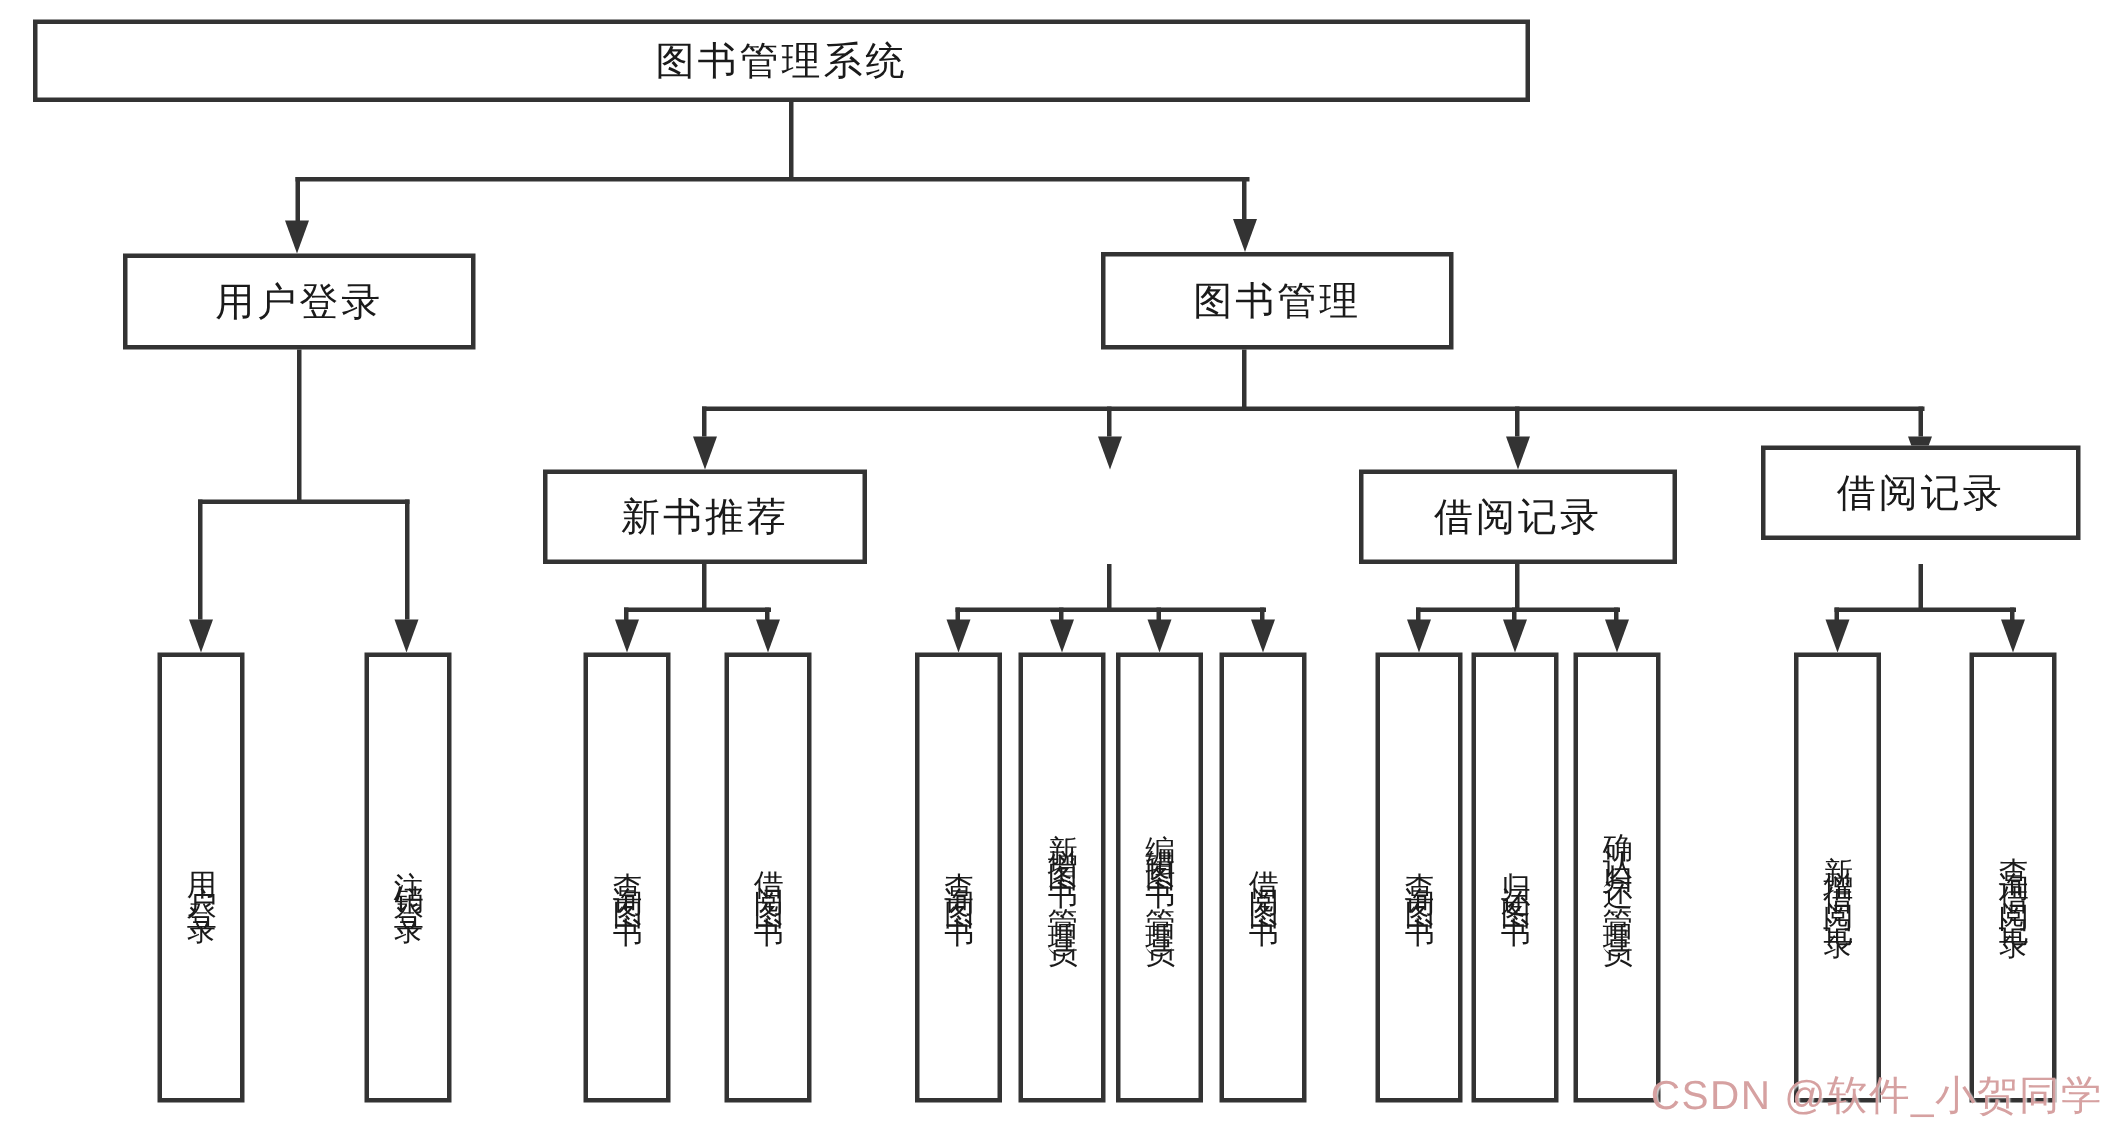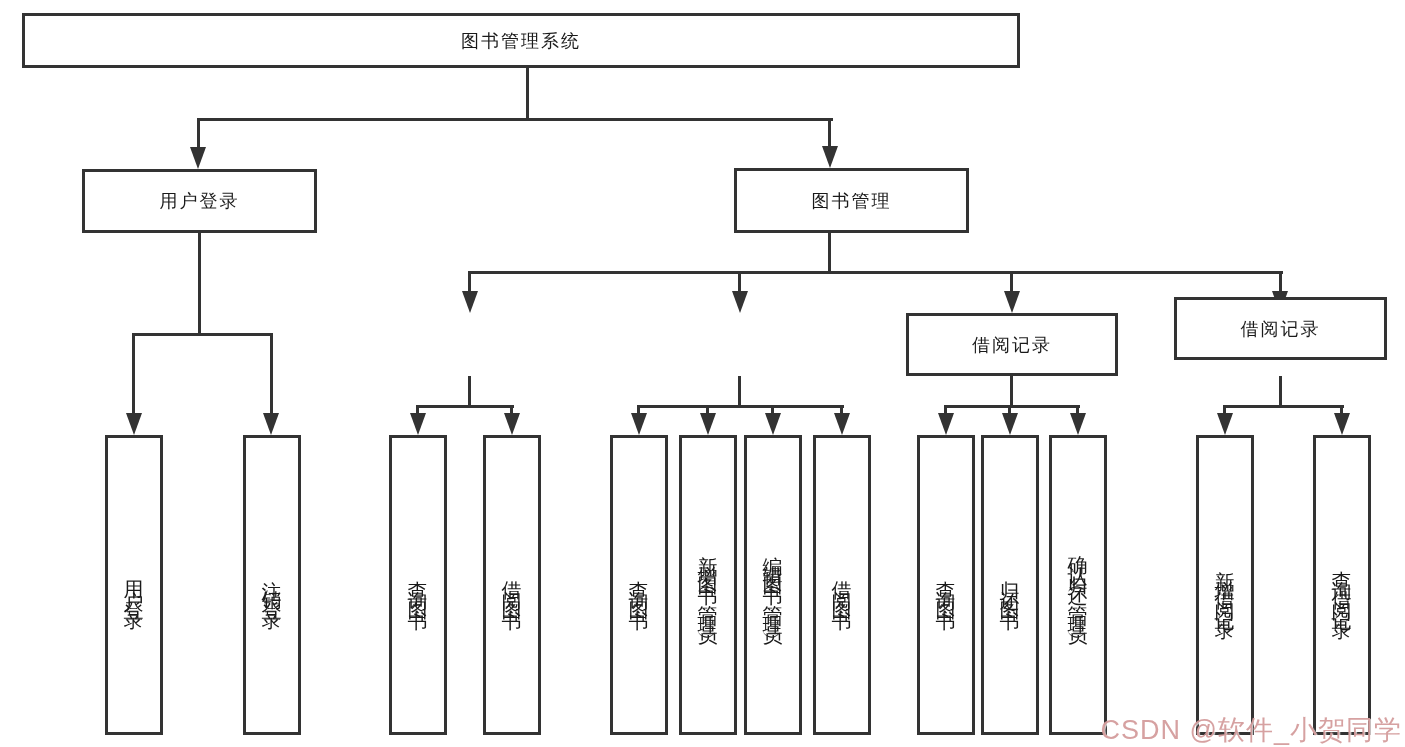--- a/index.html
+++ b/index.html
@@ -15,21 +15,21 @@
     position: absolute;
     box-sizing: border-box;
     border: 3px solid #333333;
     background: #ffffff;
     display: flex;
     align-items: center;
     justify-content: center;
     color: #1a1a1a;
   }
   .hlabel {
-    font-size: 18px;
+    font-size: 26px;
     letter-spacing: 2px;
     white-space: nowrap;
   }
   .vtext {
     writing-mode: vertical-rl;
     text-orientation: mixed;
     font-size: 20px;
     line-height: 1.1;
     letter-spacing: 10px;
     color: #1a1a1a;
@@ -89,20 +89,23 @@
   <div class="hline" style="left:468px;  top:271px; width:815px;"></div>
   <div class="vline" style="left:468px;  top:271px; height:20px;"></div>
   <div class="ahead" style="left:462px;  top:291px;"></div>
   <div class="vline" style="left:738px;  top:271px; height:20px;"></div>
   <div class="ahead" style="left:732px;  top:291px;"></div>
   <div class="vline" style="left:1010px; top:271px; height:20px;"></div>
   <div class="ahead" style="left:1004px; top:291px;"></div>
   <div class="vline" style="left:1279px; top:271px; height:20px;"></div>
   <div class="ahead" style="left:1272px; top:291px;"></div>
 
+  <div class="box" style="left:362px;  top:313px; width:216px; height:63px;">
+    <span class="hlabel">新书推荐</span>
+  </div>
   <div class="box" style="left:906px;  top:313px; width:212px; height:63px;">
     <span class="hlabel">借阅记录</span>
   </div>
   <div class="box" style="left:1174px; top:297px; width:213px; height:63px;">
     <span class="hlabel">借阅记录</span>
   </div>
 
   <div class="vline" style="left:468px; top:376px; height:32px;"></div>
   <div class="hline" style="left:416px; top:405px; width:98px;"></div>
   <div class="vline" style="left:416px; top:405px; height:10px;"></div>

